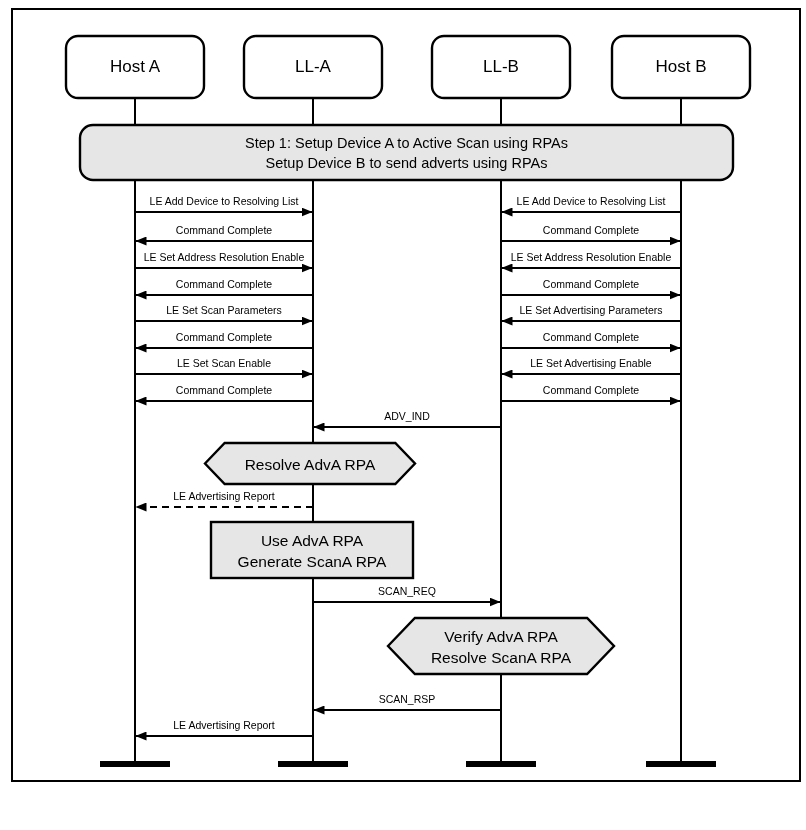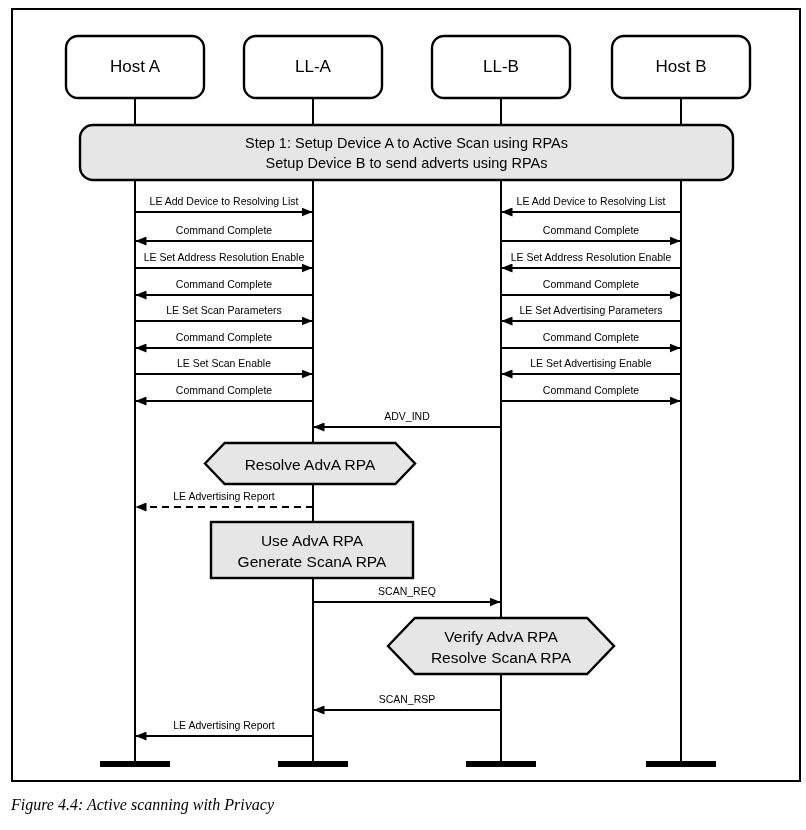--- a/index.html
+++ b/index.html
@@ -250,14 +250,13 @@
         </g>
       </g>
     <g id="terminators-layer">
         <line class="terminator" x1="97" y1="764" x2="167" y2="764"></line>
         <line class="terminator" x1="275" y1="764" x2="345" y2="764"></line>
         <line class="terminator" x1="463" y1="764" x2="533" y2="764"></line>
         <line class="terminator" x1="643" y1="764" x2="713" y2="764"></line>
       </g>
   </svg>
 
-  <div class="caption">Figure 4.4:  Active scanning with Privacy</div>
 </div>
 
 </body></html>

